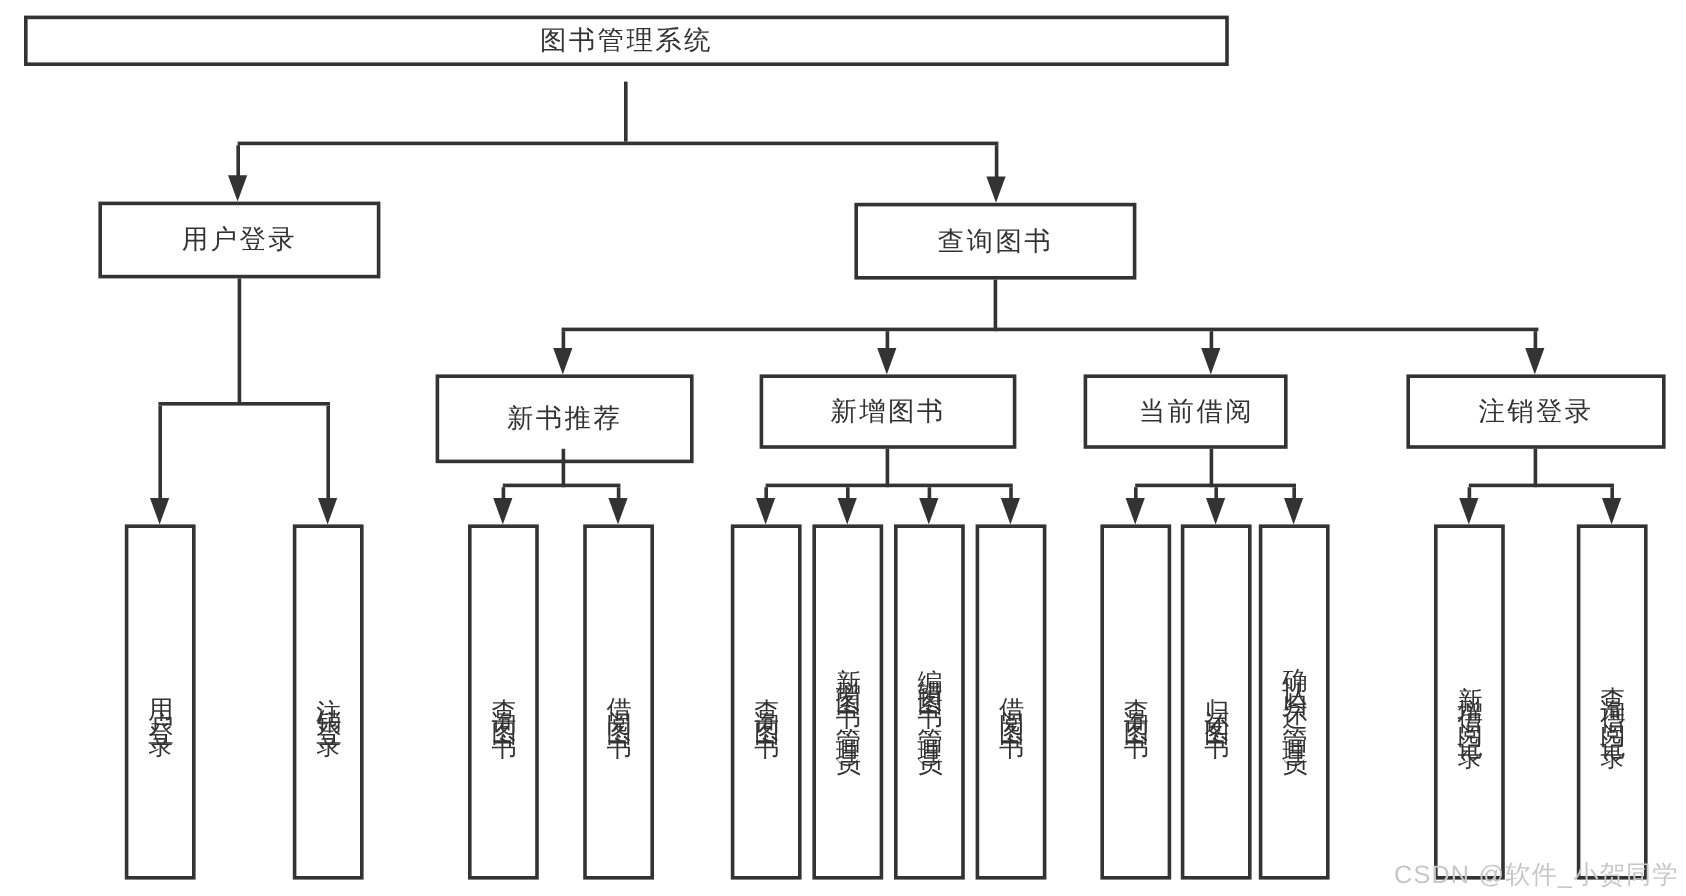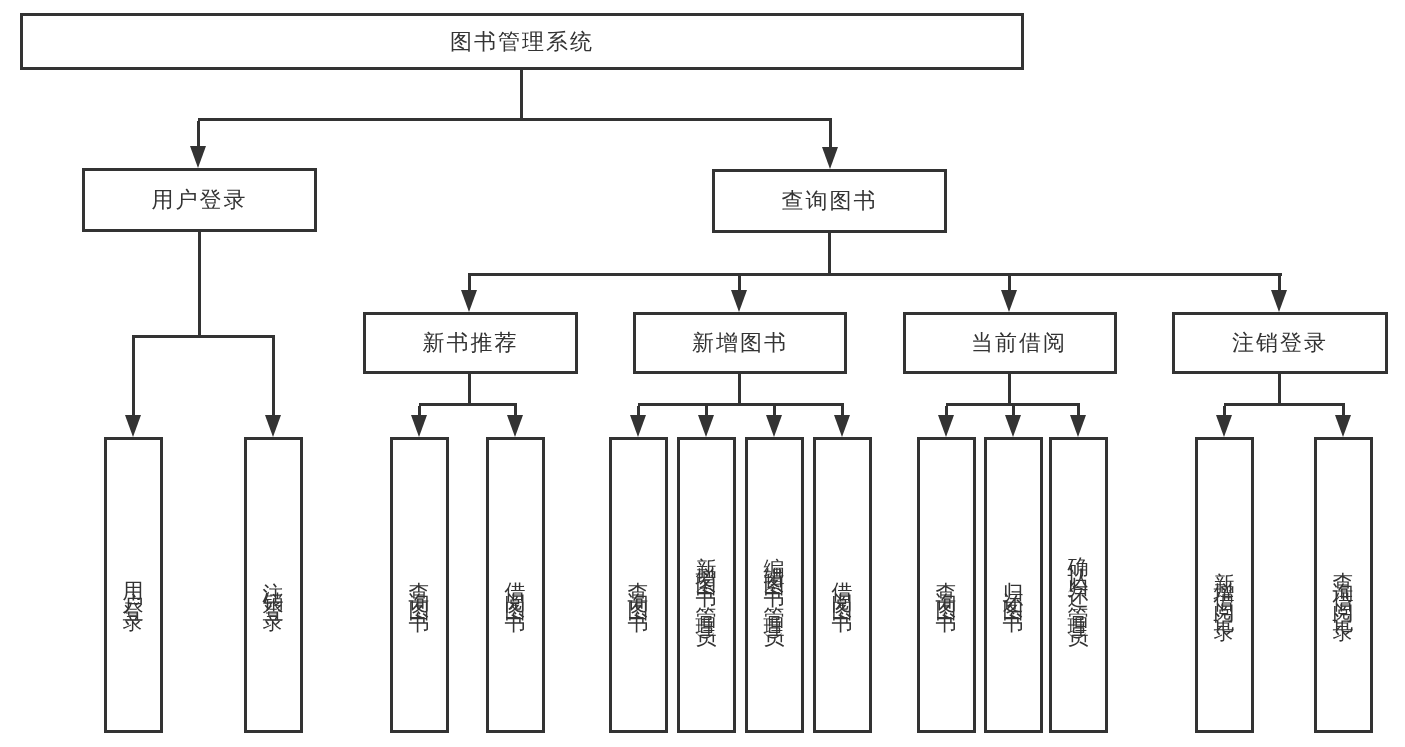--- a/index.html
+++ b/index.html
@@ -51,21 +51,21 @@
     color:#c7c7c7;
     letter-spacing:1px;
     white-space:nowrap;
   }
 </style>
 </head>
 <body>
 
 <div id="stage">
 
-  <div class="box" style="left:20px;top:13px;width:1004px;height:57px;">
+  <div class="box" style="left:20px;top:13px;width:1004px;height:42px;">
     <span class="hlabel">图书管理系统</span>
   </div>
 
   <div class="vline" style="left:520px;top:68px;height:50px;"></div>
   <div class="hline" style="left:198px;top:118px;width:634px;"></div>
   <div class="drop" style="left:190px;top:121px;height:47px;">
       <div class="shaft"></div>
       <div class="tri"></div>
     </div>
   <div class="drop" style="left:822px;top:121px;height:48px;">
@@ -103,27 +103,27 @@
     </div>
   <div class="drop" style="left:1001px;top:276px;height:36px;">
       <div class="shaft"></div>
       <div class="tri"></div>
     </div>
   <div class="drop" style="left:1271px;top:276px;height:36px;">
       <div class="shaft"></div>
       <div class="tri"></div>
     </div>
 
-  <div class="box" style="left:363px;top:312px;width:215px;height:62px;">
+  <div class="box" style="left:363px;top:312px;width:215px;height:74px;">
     <span class="hlabel">新书推荐</span>
   </div>
   <div class="box" style="left:633px;top:312px;width:214px;height:62px;">
     <span class="hlabel">新增图书</span>
   </div>
-  <div class="box" style="left:903px;top:312px;width:214px;height:62px;padding-left:18px;">
+  <div class="box" style="left:903px;top:312px;width:170px;height:62px;padding-left:18px;">
     <span class="hlabel">当前借阅</span>
   </div>
   <div class="box" style="left:1172px;top:312px;width:216px;height:62px;">
     <span class="hlabel">注销登录</span>
   </div>
 
   <div class="vline" style="left:468px;top:374px;height:32px;"></div>
   <div class="hline" style="left:419px;top:403px;width:98px;"></div>
   <div class="drop" style="left:411px;top:406px;height:31px;">
       <div class="shaft"></div>
@@ -216,14 +216,15 @@
     <span class="vlabel">确认归还（管理员）</span>
   </div>
 
   <div class="box leaf" style="left:1195px;top:437px;width:59px;height:296px;">
     <span class="vlabel">新增借阅记录</span>
   </div>
   <div class="box leaf" style="left:1314px;top:437px;width:59px;height:296px;">
     <span class="vlabel">查询借阅记录</span>
   </div>
 
+  <div class="watermark">CSDN @软件_小贺同学</div>
 
 </div>
 
 </body></html>

